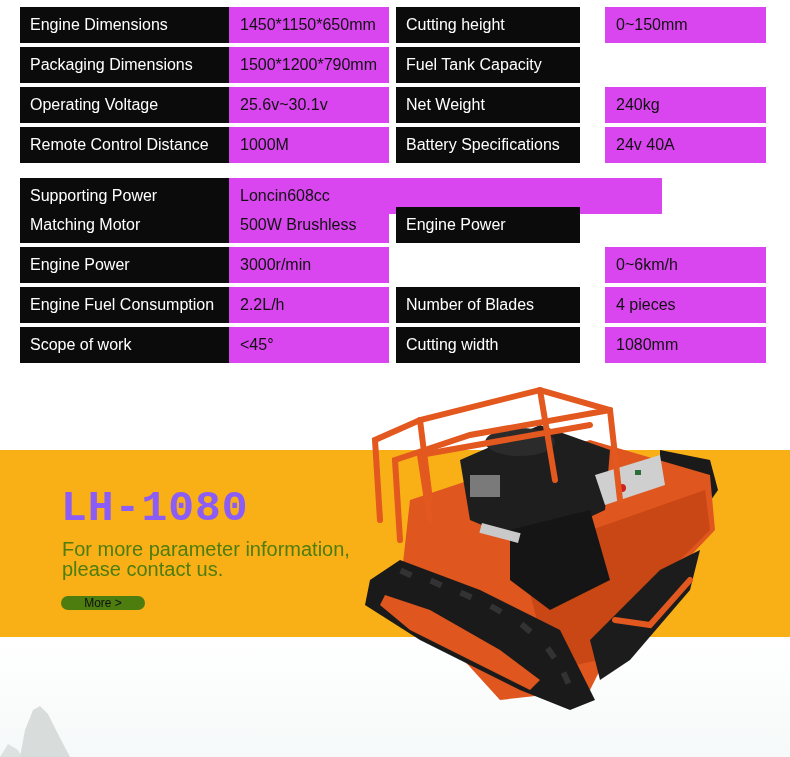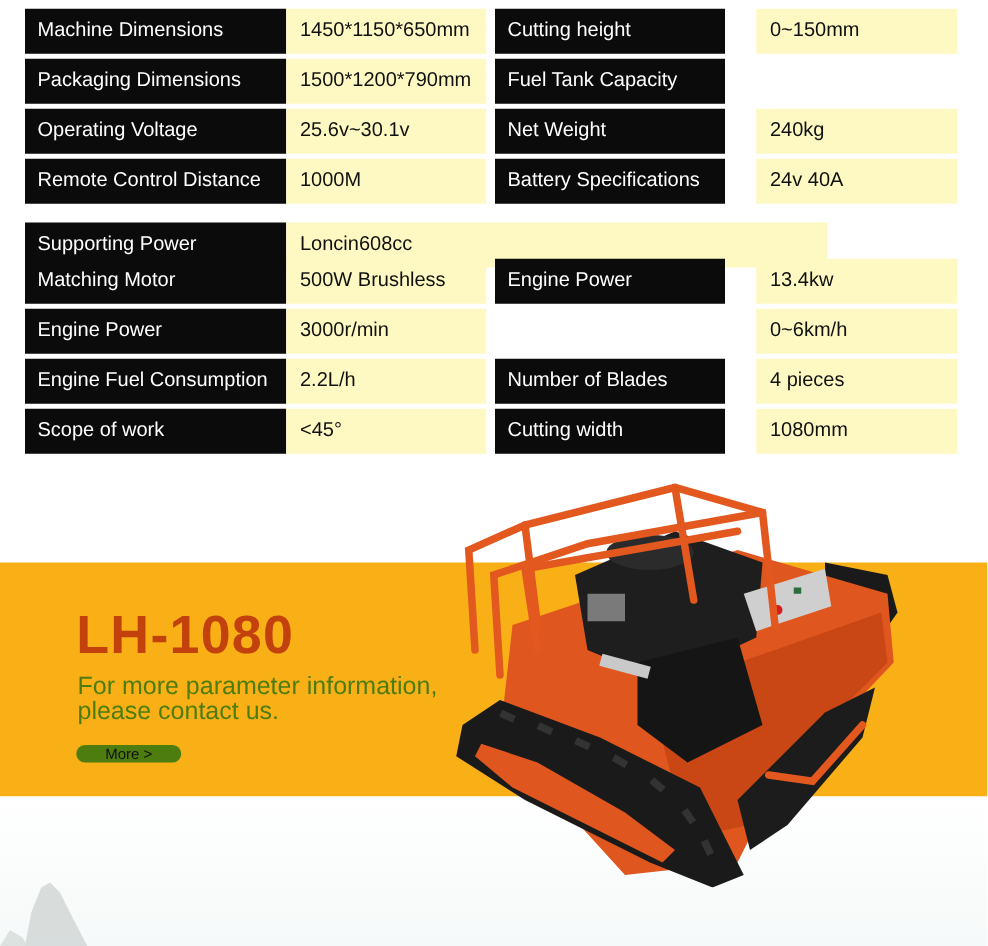--- a/index.html
+++ b/index.html
@@ -5,52 +5,52 @@
     * { box-sizing: border-box; margin: 0; padding: 0; }
     html, body { width: 790px; height: 757px; background: #ffffff; overflow: hidden; }
     body { position: relative; font-family: "Liberation Sans", "DejaVu Sans", sans-serif; }
 
     
     .spec-table { position: absolute; left: 20px; top: 7px; width: 746px; }
     .spec-row { position: absolute; left: 0; height: 36px; width: 746px; }
     .cell { position: absolute; top: 0; height: 36px; display: flex; align-items: center;
             font-size: 16px; white-space: nowrap; overflow: hidden; }
     .cell.label { background: #0b0b0b; color: #ffffff; padding-left: 10px; }
-    .cell.value { background: #fef9c3; color: #111111; padding-left: 11px; }
+    .cell.value { background: #d946ef; color: #111111; padding-left: 11px; }
     .c1 { left: 0; width: 209px; }
     .c2 { left: 209px; width: 160px; }
     .c3 { left: 376px; width: 184px; }
     .c4 { left: 585px; width: 161px; }
     .c2-wide { left: 209px; width: 433px; }
 
     
     .banner { position: absolute; left: 0; top: 450px; width: 790px; height: 187px; background: #f8b016; }
     .model { position: absolute; left: 61px; top: 484px; font-size: 43px; font-weight: 900;
-             color: #c2410c; letter-spacing: 1px; font-family: Liberation Sans, sans-serif; }
+             color: #8b5cf6; letter-spacing: 1px; font-family: Liberation Mono, monospace; }
     .tagline { position: absolute; left: 62px; top: 539px; font-size: 20px; line-height: 20px;
                color: #4d7c0f; width: 300px; }
     .more-btn { position: absolute; left: 61px; top: 596px; width: 84px; height: 14px;
                 background: #4d7c0f; border-radius: 7px; display: flex; align-items: center;
                 justify-content: center; font-size: 12px; color: #111; cursor: pointer; }
 
     
     .product { position: absolute; left: 360px; top: 380px; width: 370px; height: 330px; }
 
     
     .fog { position: absolute; left: 0; top: 637px; width: 790px; height: 120px;
            background: linear-gradient(#ffffff, #f6f9f9); }
     .tree { position: absolute; left: 0; top: 700px; width: 90px; height: 57px; }
   </style>
 </head>
 <body>
 
 <div class="spec-table">
 
   <div class="spec-row" style="top:0px">
-    <div class="cell label c1">Machine Dimensions</div>
+    <div class="cell label c1">Engine Dimensions</div>
     <div class="cell value c2">1450*1150*650mm</div>
     <div class="cell label c3">Cutting height</div>
     <div class="cell value c4">0~150mm</div>
   </div>
 
   <div class="spec-row" style="top:40px">
     <div class="cell label c1">Packaging Dimensions</div>
     <div class="cell value c2">1500*1200*790mm</div>
     <div class="cell label c3">Fuel Tank Capacity</div>
   </div>
@@ -71,21 +71,20 @@
 
   <div class="spec-row" style="top:171px">
     <div class="cell label c1">Supporting Power</div>
     <div class="cell value c2-wide">Loncin608cc</div>
   </div>
 
   <div class="spec-row" style="top:200px">
     <div class="cell label c1">Matching Motor</div>
     <div class="cell value c2">500W Brushless</div>
     <div class="cell label c3">Engine Power</div>
-    <div class="cell value c4">13.4kw</div>
   </div>
 
   <div class="spec-row" style="top:240px">
     <div class="cell label c1">Engine Power</div>
     <div class="cell value c2">3000r/min</div>
     <div class="cell value c4">0~6km/h</div>
   </div>
 
   <div class="spec-row" style="top:280px">
     <div class="cell label c1">Engine Fuel Consumption</div>

